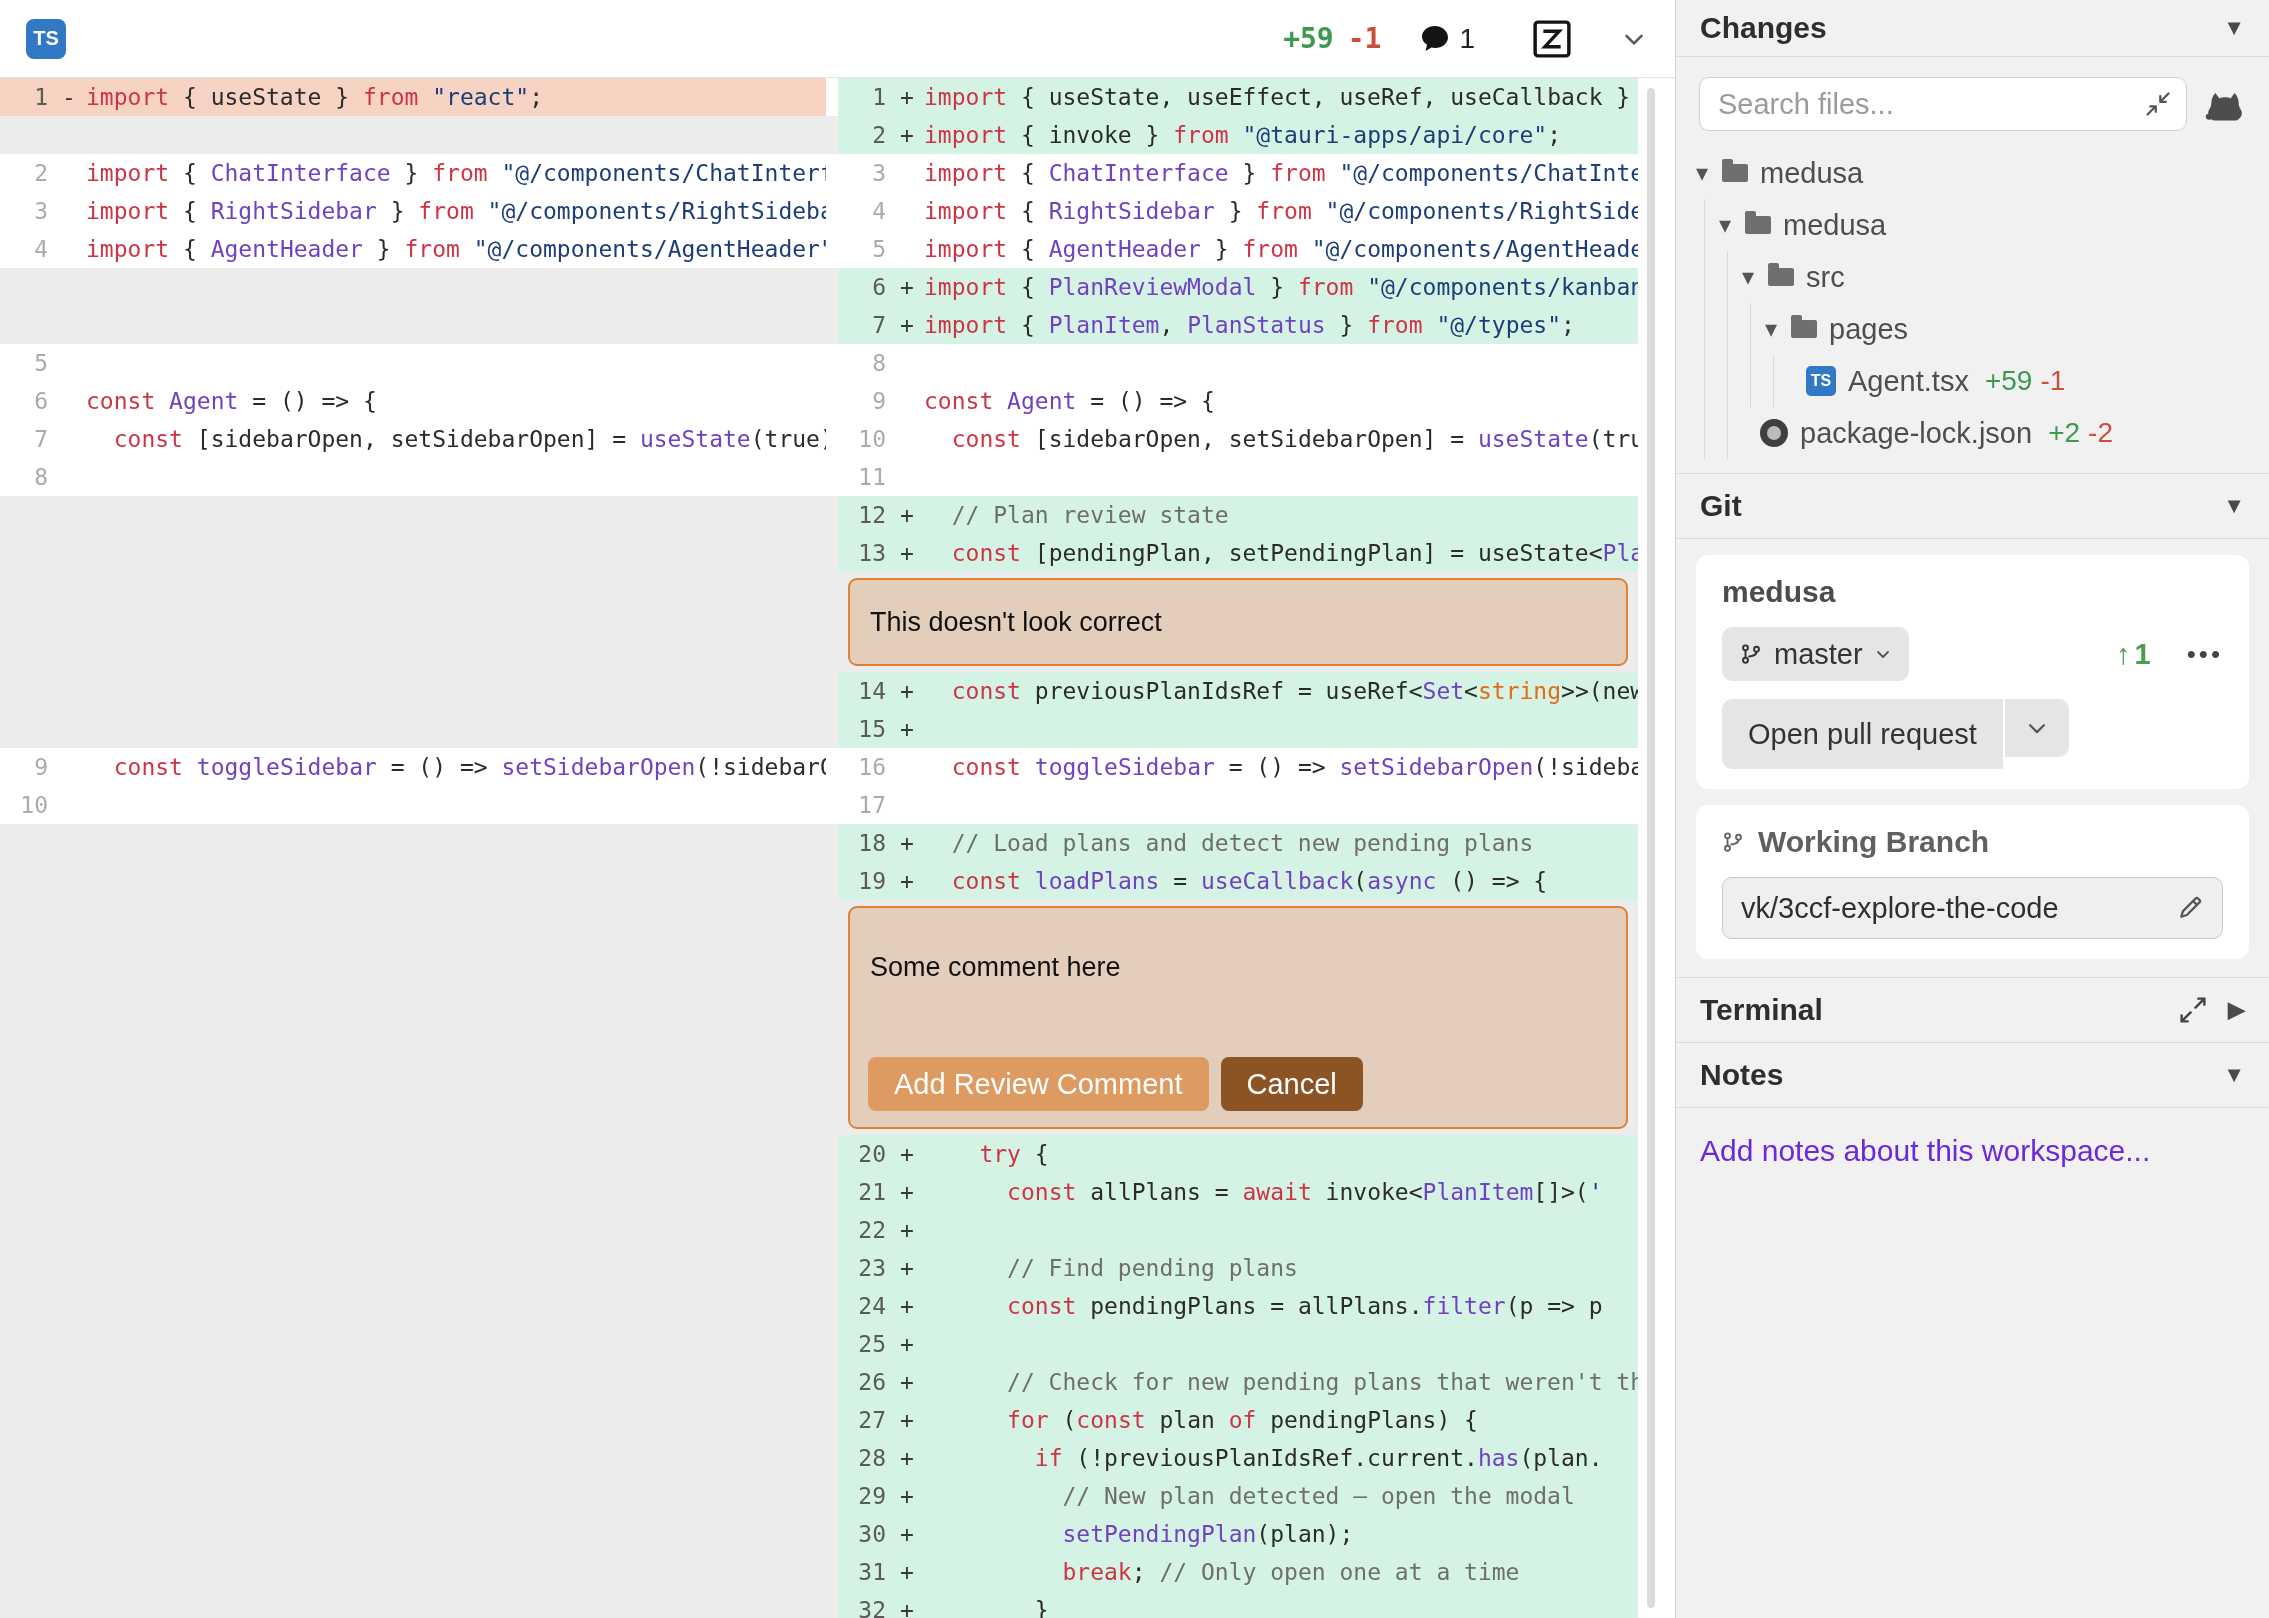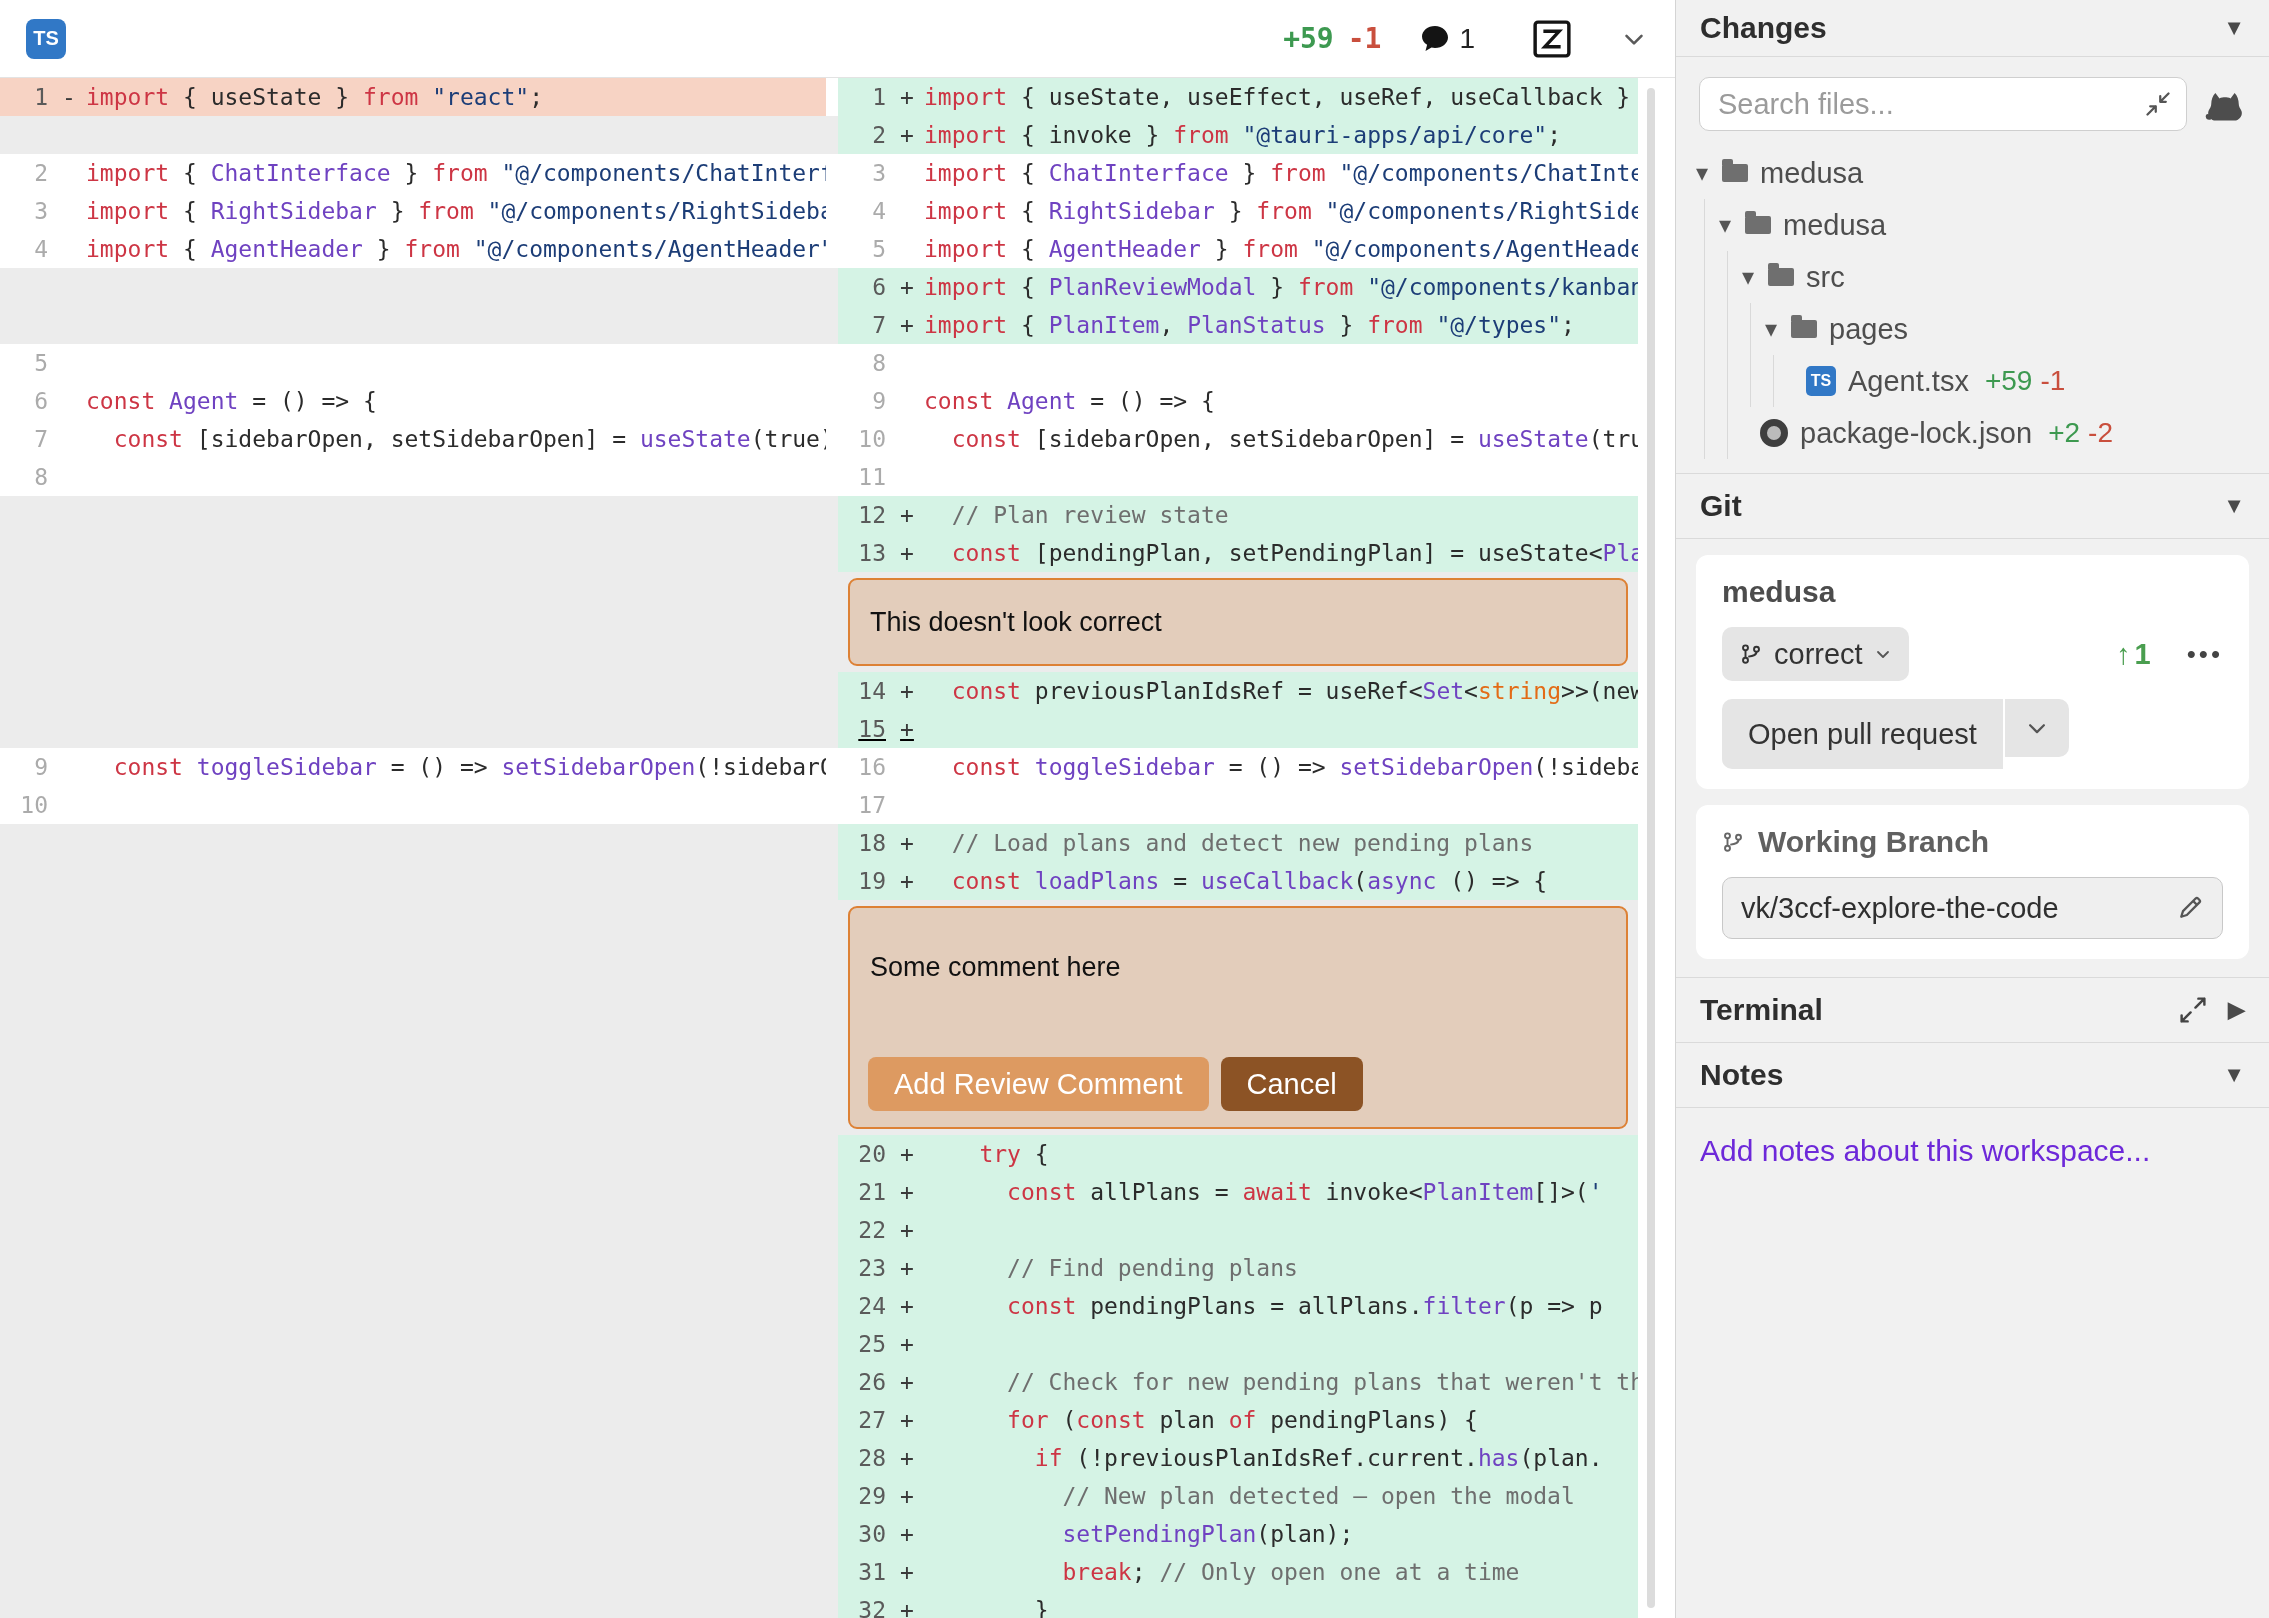--- a/index.html
+++ b/index.html
@@ -287,21 +287,21 @@
         </div>
         <div class="drow" style="height: 38px;">
           <div class="side left k-spacer"></div>
           <div class="gap gray"></div>
           <div class="side right k-added">
             <span class="ln">14</span>
             <span class="mark">+</span>
             <span class="code"><span class="tok-pl">  </span><span class="tok-kw">const</span><span class="tok-pl"> previousPlanIdsRef = useRef&lt;</span><span class="tok-id">Set</span><span class="tok-pl">&lt;</span><span class="tok-ty">string</span><span class="tok-pl">&gt;&gt;(new Set());</span></span>
           </div>
         </div>
-        <div class="drow" style="height: 38px; text-decoration: underline;">
+        <div class="drow" style="height: 38px;">
           <div class="side left k-spacer"></div>
           <div class="gap gray"></div>
           <div class="side right k-added">
             <span class="ln">15</span>
             <span class="mark">+</span>
             <span class="code"></span>
           </div>
         </div>
         <div class="drow" style="height: 38px;">
           <div class="side left k-context">
@@ -558,21 +558,21 @@
     <div class="git-card">
       <div class="repo-name">medusa</div>
       <div class="branch-row">
         <span class="branch-pill">
           <svg width="22" height="22" viewBox="0 0 16 16" fill="none">
               <circle cx="4" cy="3.5" r="1.8" stroke="#333" stroke-width="1.4"></circle>
               <circle cx="4" cy="12.5" r="1.8" stroke="#333" stroke-width="1.4"></circle>
               <circle cx="12" cy="4.5" r="1.8" stroke="#333" stroke-width="1.4"></circle>
               <path d="M4 5.3v5.4M12 6.3c0 2.8-3.2 3.2-6 3.6" stroke="#333" stroke-width="1.4"></path>
             </svg>
-          <span class="bl">correct</span>
+          <span class="bl">master</span>
           <svg width="16" height="16" viewBox="0 0 16 16" fill="none">
               <polyline points="3,6 8,11 13,6" stroke="#555" stroke-width="1.8" stroke-linecap="round" stroke-linejoin="round"></polyline>
             </svg>
         </span>
         <span class="ahead">
           <span>↑</span>
           <span>1</span>
         </span>
         <span class="dots">•••</span>
       </div>

